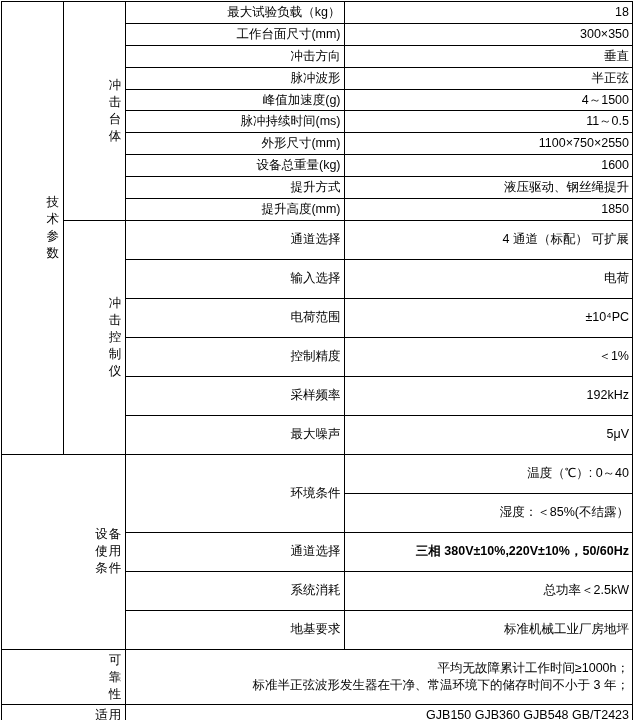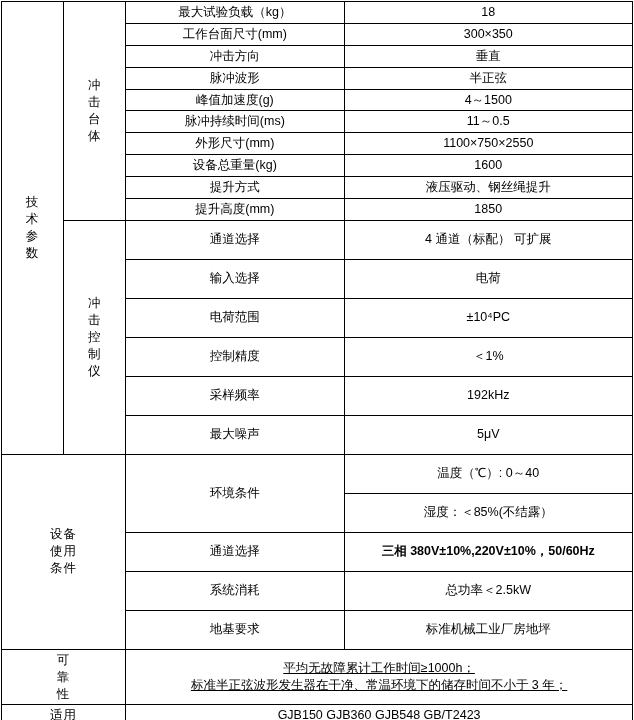--- a/index.html
+++ b/index.html
@@ -21,21 +21,21 @@
   }
   table.spec {
     border-collapse: collapse;
     width: 632px;
     margin: 1px;
     table-layout: fixed;
   }
   table.spec td {
     border: 1px solid #000000;
     font-size: 12.5px;
-    text-align: center;
+    text-align: right;
     vertical-align: middle;
     padding: 2px 3px;
     line-height: 1.35;
   }
   .colgroup-label {
     width: 62px;
   }
   .colsub-label {
     width: 62px;
   }
@@ -55,21 +55,20 @@
     display: block;
   }
   .taller {
     height: 34px;
   }
   .value-cell {
     text-align: center;
   }
   .two-line {
     line-height: 1.9;
-    text-decoration: underline;
   }
   .two-line .line {
     display: block;
   }
   .nowrap {
     white-space: nowrap;
     font-weight: bold;
   }
 </style>
 </head>

